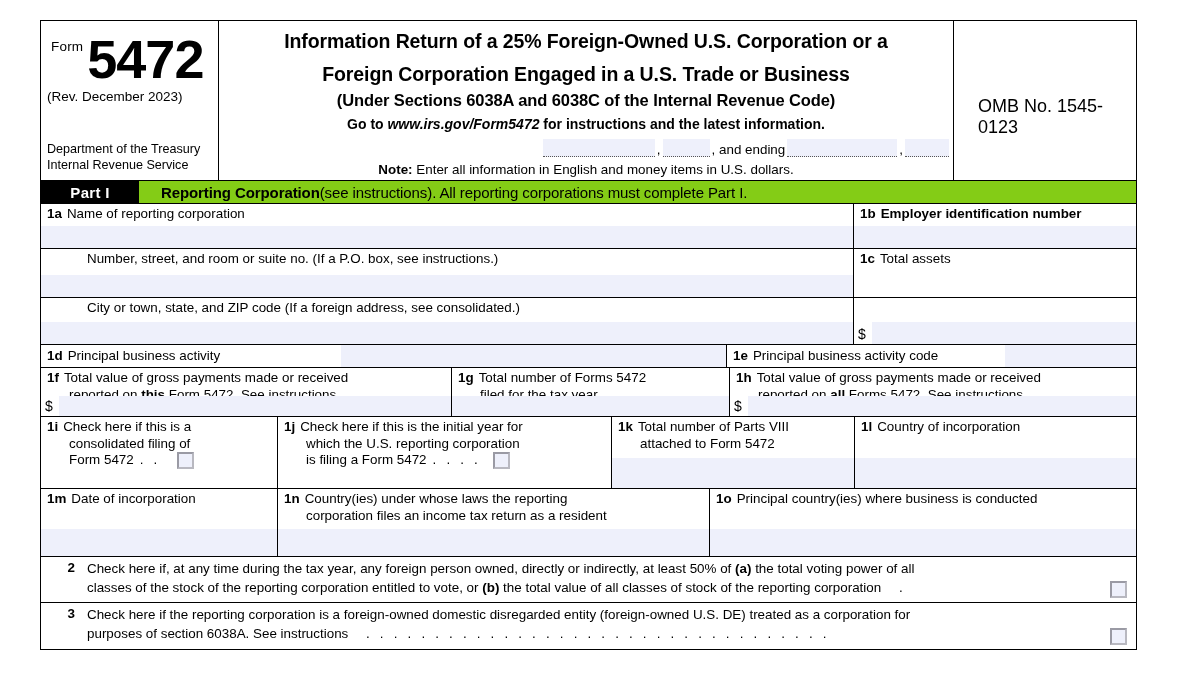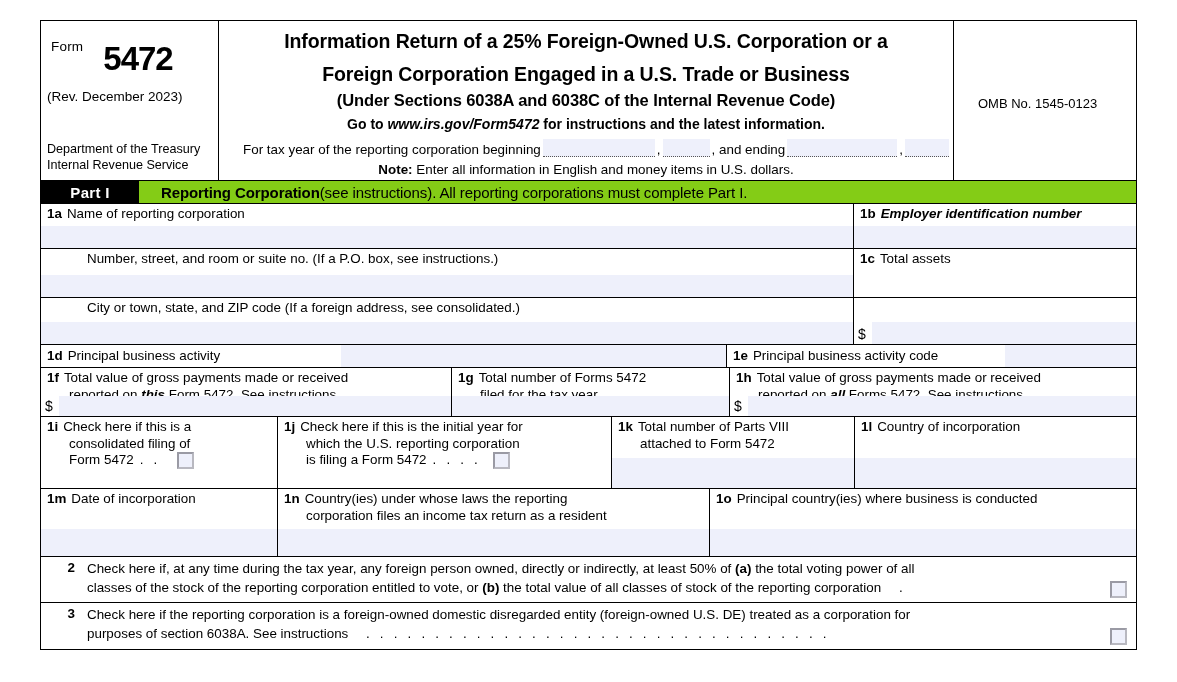--- a/index.html
+++ b/index.html
@@ -46,25 +46,25 @@
     left: 10px;
     top: 18px;
     display: flex;
     align-items: flex-start;
   }
   .formword {
     font-size: 13.5px;
     letter-spacing: .2px;
   }
   .formnum {
-    font-size: 33px;
+    font-size: 54px;
     font-weight: bold;
     line-height: 40px;
     letter-spacing: -1px;
-    margin-left: 20px;
+    margin-left: 4px;
   }
   .revline {
     position: absolute;
     left: 6px;
     top: 68px;
     font-size: 13.5px;
   }
   .dept {
     position: absolute;
     left: 6px;
@@ -123,21 +123,21 @@
   .note b { font-weight: bold; }
 
   .hdr-right {
     flex: 1;
     position: relative;
   }
   .omb {
     position: absolute;
     left: 24px;
     top: 75px;
-    font-size: 13px;
+    font-size: 18px;
   }
 
   
   .partbar {
     display: flex;
     align-items: stretch;
     border-left: 1.6px solid #000;
     border-right: 1.6px solid #000;
     border-top: 1.6px solid #000;
     background: #84cc16;
@@ -177,21 +177,21 @@
   }
   .cell + .cell { border-left: 1.1px solid #000; }
 
   .lbl {
     font-size: 13.4px;
     padding: 2px 0 0 6px;
     line-height: 16.5px;
     white-space: nowrap;
   }
   .lbl.wrap { white-space: normal; }
-  .lbl b { font-weight: bold; font-style: italic; }
+  .lbl b { font-weight: bold; }
   .num {
     font-weight: bold;
     margin-right: 5px;
   }
   .indent { padding-left: 46px; }
 
   .fill {
     background: #eef0fb;
     position: absolute;
     left: 0; right: 0; bottom: 0;
@@ -277,21 +277,20 @@
     </div>
 
     <div class="hdr-mid">
       <div class="t1">Information Return of a 25% Foreign-Owned U.S. Corporation or a</div>
       <div class="t1">Foreign Corporation Engaged in a U.S. Trade or Business</div>
       <div class="t2">(Under Sections 6038A and 6038C of the Internal Revenue Code)</div>
       <div class="t3">
         <span>Go to </span><i>www.irs.gov/Form5472</i><span> for instructions and the latest information.</span>
       </div>
       <div class="taxyear">
-        <span>For tax year of the reporting corporation beginning</span>
         <span class="blank" style="width:112px"></span>
         <span>,</span>
         <span class="blank" style="width:47px"></span>
         <span>, and ending</span>
         <span class="blank" style="width:110px"></span>
         <span>,</span>
         <span class="blank" style="width:44px"></span>
       </div>
       <div class="note">
         <b>Note:</b><span> Enter all information in English and money items in U.S. dollars.</span>

